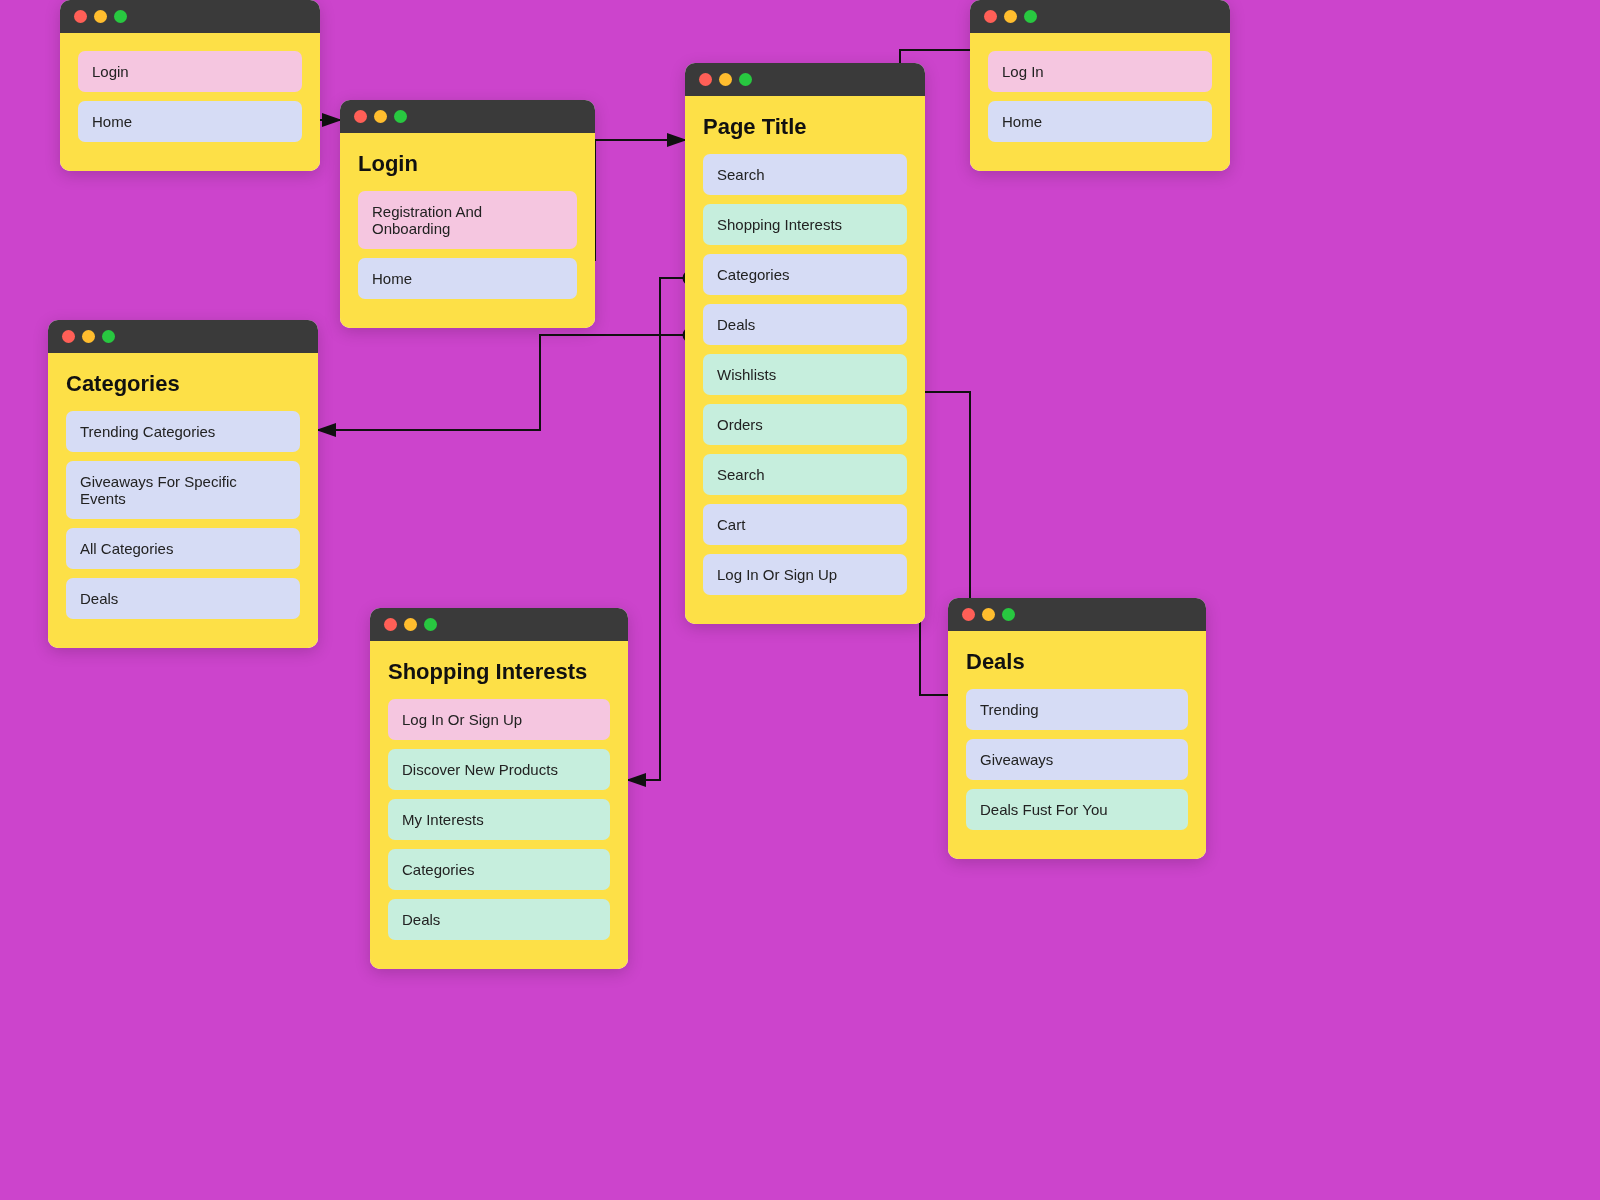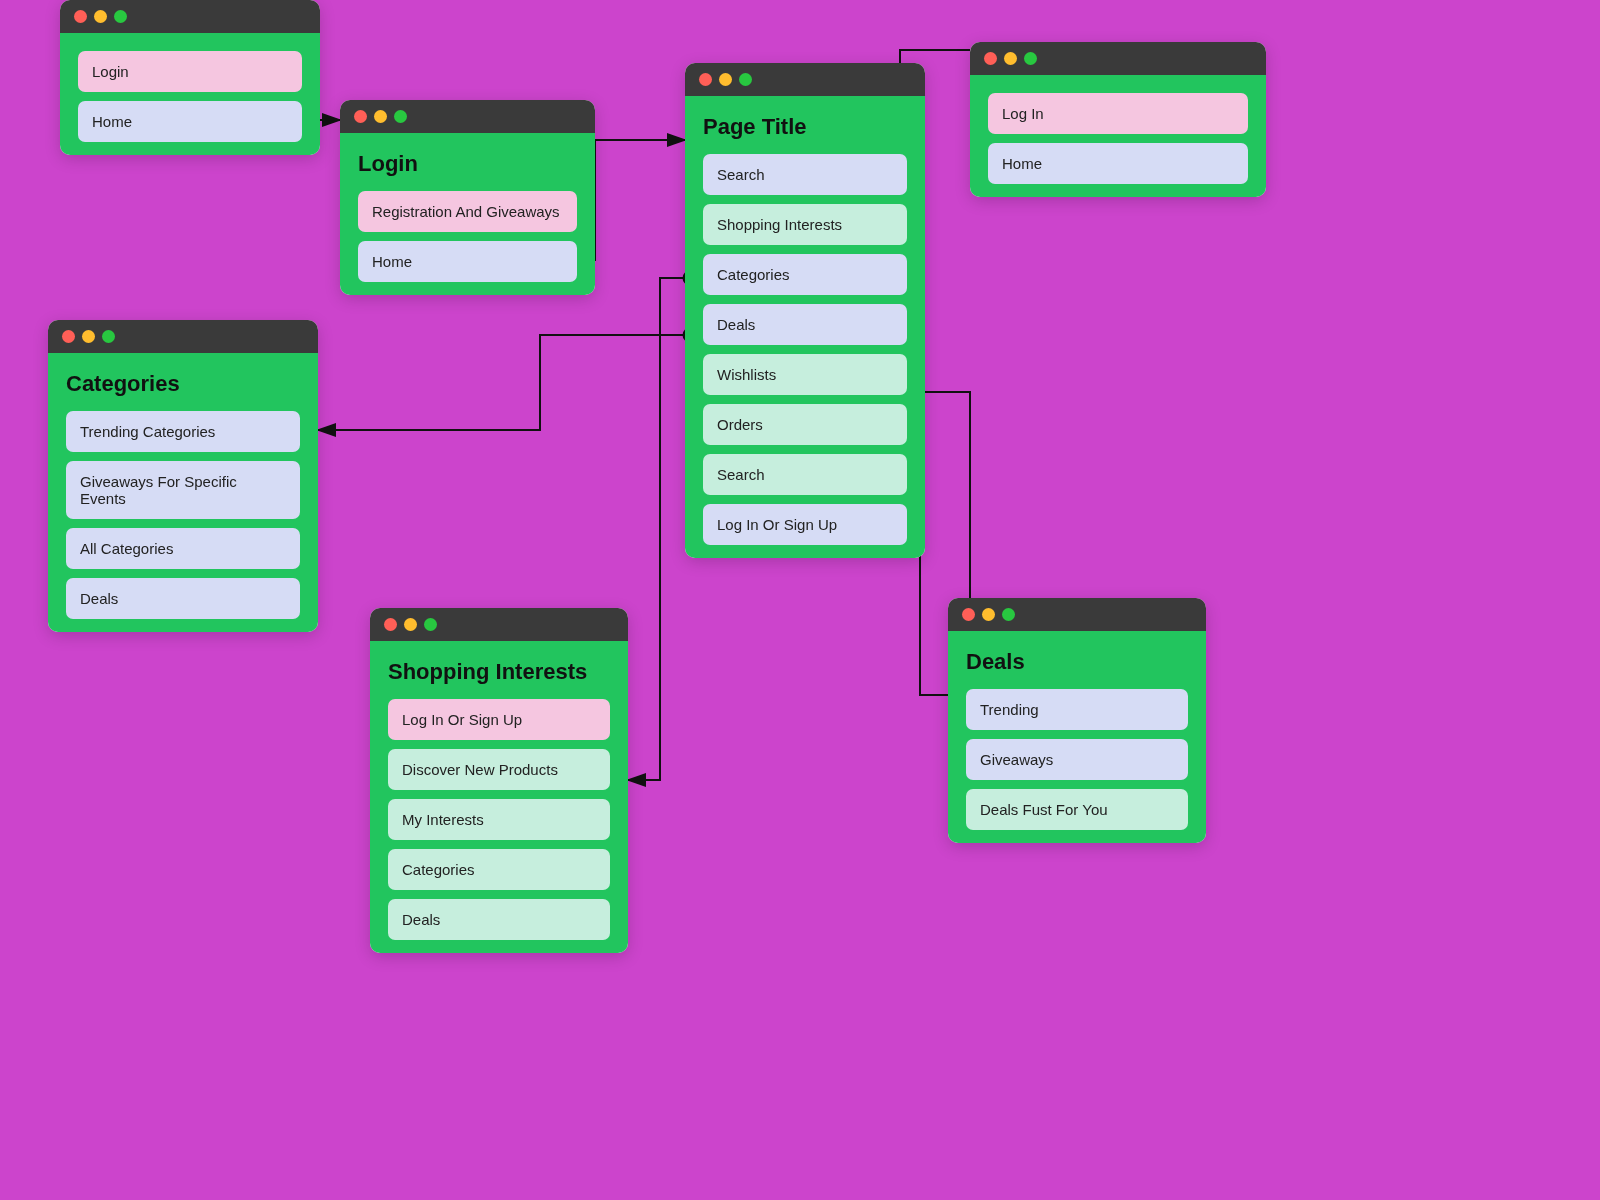--- a/index.html
+++ b/index.html
@@ -33,22 +33,22 @@
       width: 13px;
       height: 13px;
       border-radius: 50%;
       display: inline-block;
     }
     .dot-red { background: #ff5f57; }
     .dot-yellow { background: #ffbd2e; }
     .dot-green { background: #28c840; }
 
     .window-body {
-      padding: 18px 18px 4px 18px;
-      background: #22c55e;
+      padding: 18px 18px 20px 18px;
+      background: #fde047;
     }
 
     .window-title {
       font-size: 22px;
       font-weight: 700;
       color: #111;
       margin-bottom: 14px;
     }
 
     .item-btn {
@@ -110,60 +110,61 @@
     <span class="dot dot-red"></span>
     <span class="dot dot-yellow"></span>
     <span class="dot dot-green"></span>
   </div>
   <div class="window-body">
     <button class="item-btn item-pink">Login</button>
     <button class="item-btn item-blue">Home</button>
   </div>
 </div>
 
-<div class="window" style="left:970px;top:0;width:296px;margin-top:42px;">
+<div class="window" style="left:970px;top:0;width:260px;">
   <div class="window-titlebar">
     <span class="dot dot-red"></span>
     <span class="dot dot-yellow"></span>
     <span class="dot dot-green"></span>
   </div>
   <div class="window-body">
     <button class="item-btn item-pink">Log In</button>
     <button class="item-btn item-blue">Home</button>
   </div>
 </div>
 
 <div class="window" style="left:340px;top:100px;width:255px;">
   <div class="window-titlebar">
     <span class="dot dot-red"></span>
     <span class="dot dot-yellow"></span>
     <span class="dot dot-green"></span>
   </div>
   <div class="window-body">
     <div class="window-title">Login</div>
-    <button class="item-btn item-pink">Registration And Giveaways</button>
+    <button class="item-btn item-pink">Registration And Onboarding</button>
     <button class="item-btn item-blue">Home</button>
   </div>
 </div>
 
 <div class="window" style="left:685px;top:63px;width:215px;">
   <div class="window-titlebar">
     <span class="dot dot-red"></span>
     <span class="dot dot-yellow"></span>
     <span class="dot dot-green"></span>
   </div>
   <div class="window-body">
     <div class="window-title">Page Title</div>
     <button class="item-btn item-blue">Search</button>
     <button class="item-btn item-green">Shopping Interests</button>
     <button class="item-btn item-blue">Categories</button>
     <button class="item-btn item-blue">Deals</button>
     <button class="item-btn item-green">Wishlists</button>
     <button class="item-btn item-green">Orders</button>
     <button class="item-btn item-green">Search</button>
+    <button class="item-btn item-blue">Cart</button>
     <button class="item-btn item-blue">Log In Or Sign Up</button>
   </div>
 </div>
 
 <div class="window" style="left:48px;top:320px;width:270px;">
   <div class="window-titlebar">
     <span class="dot dot-red"></span>
     <span class="dot dot-yellow"></span>
     <span class="dot dot-green"></span>
   </div>

